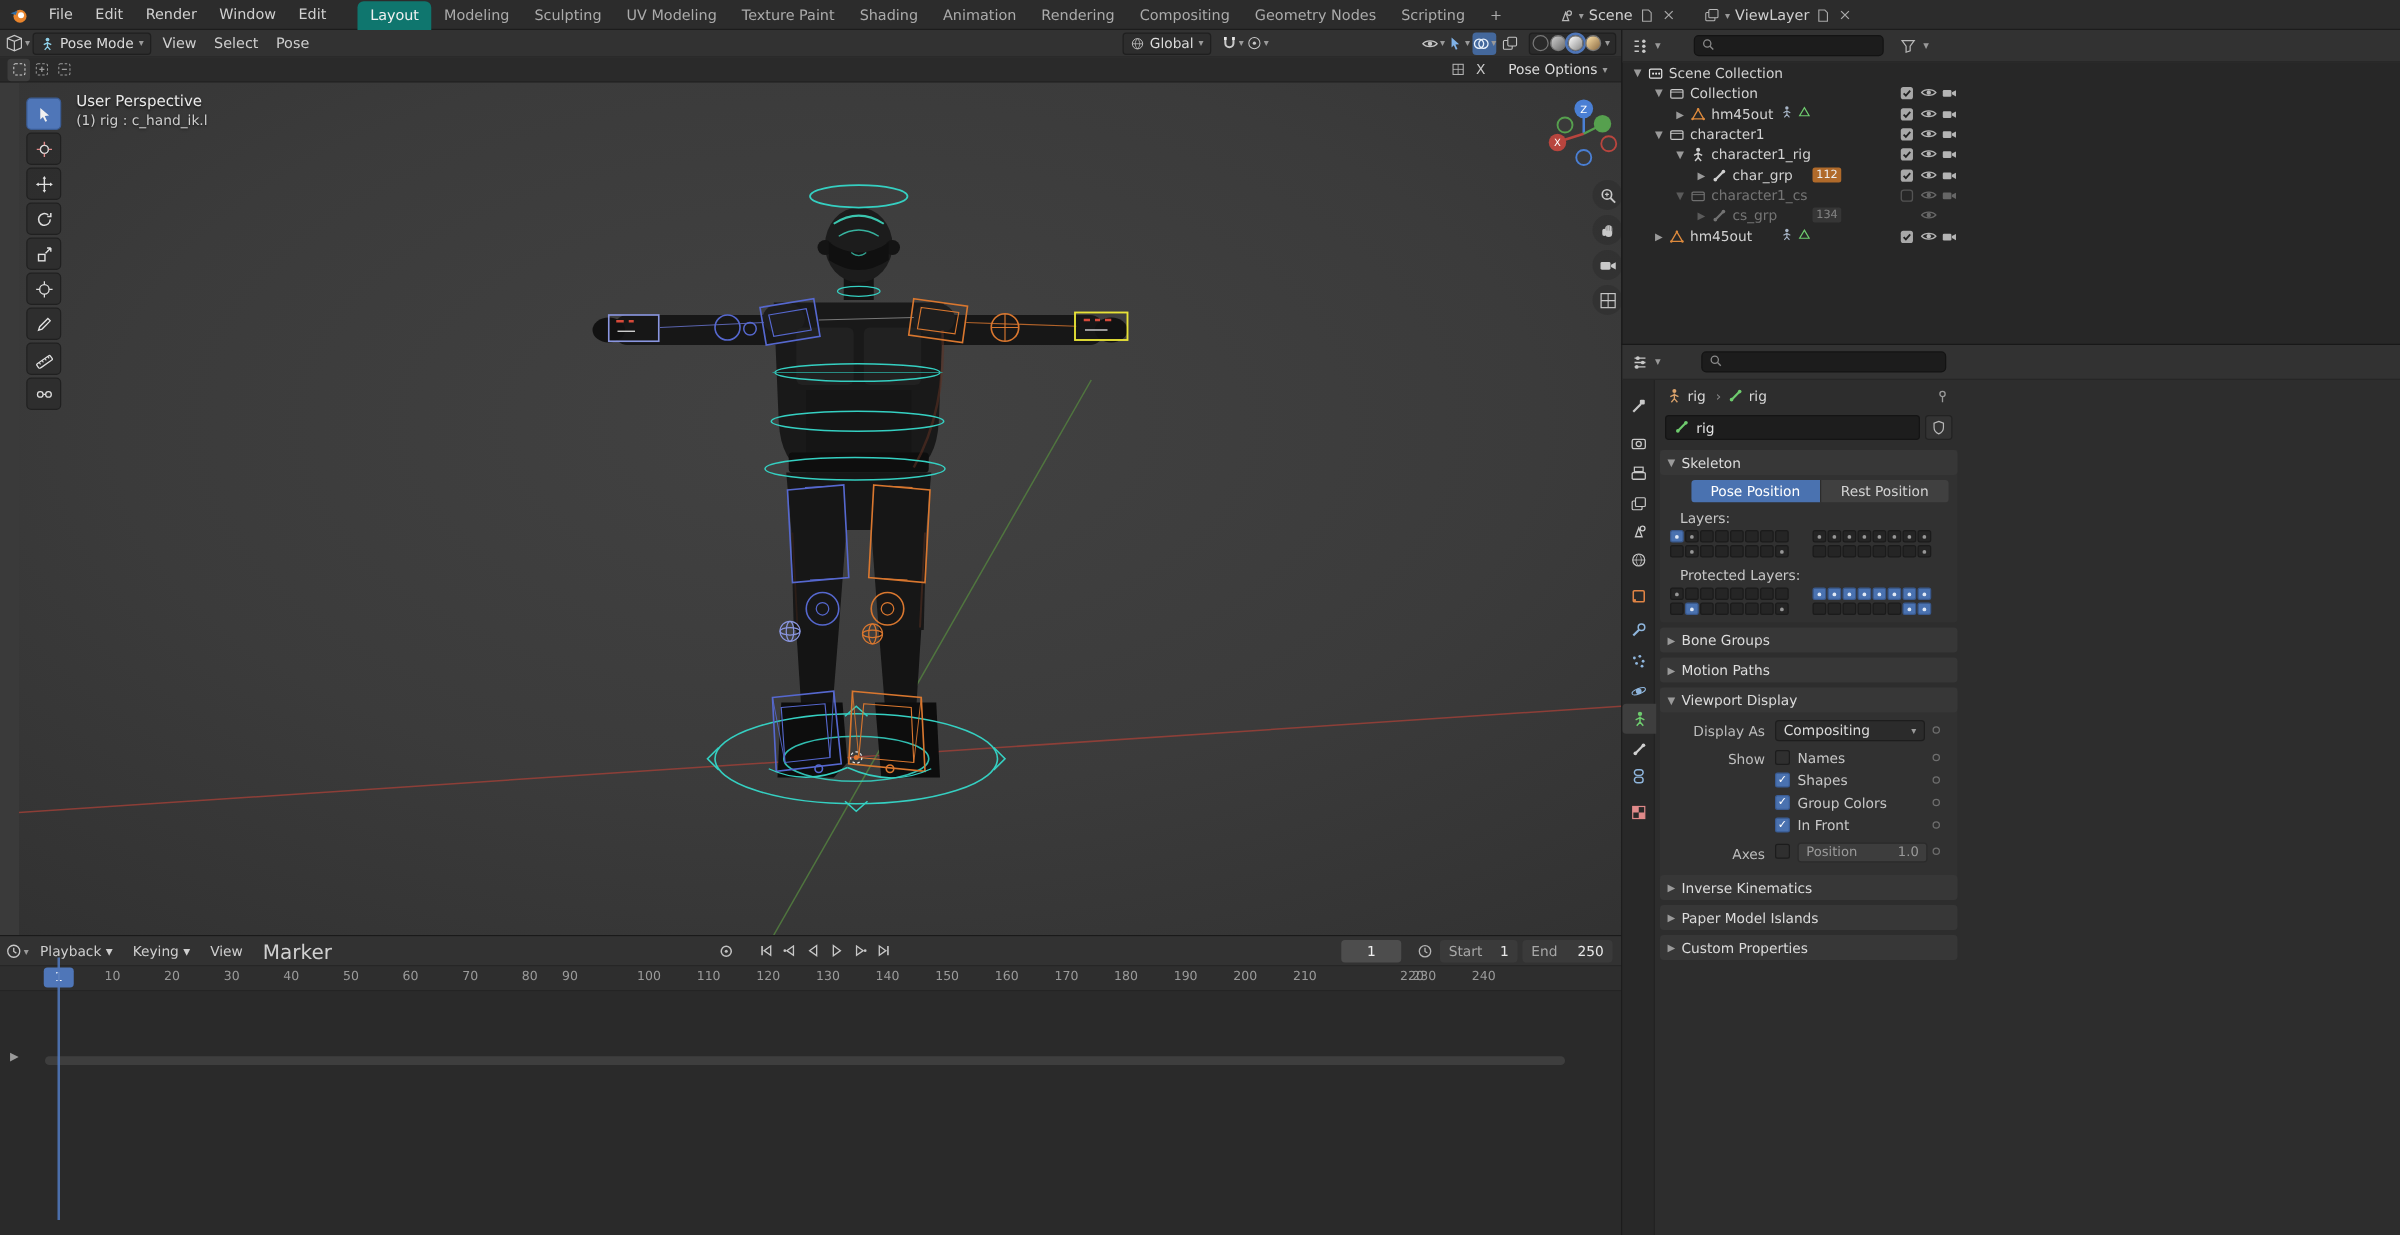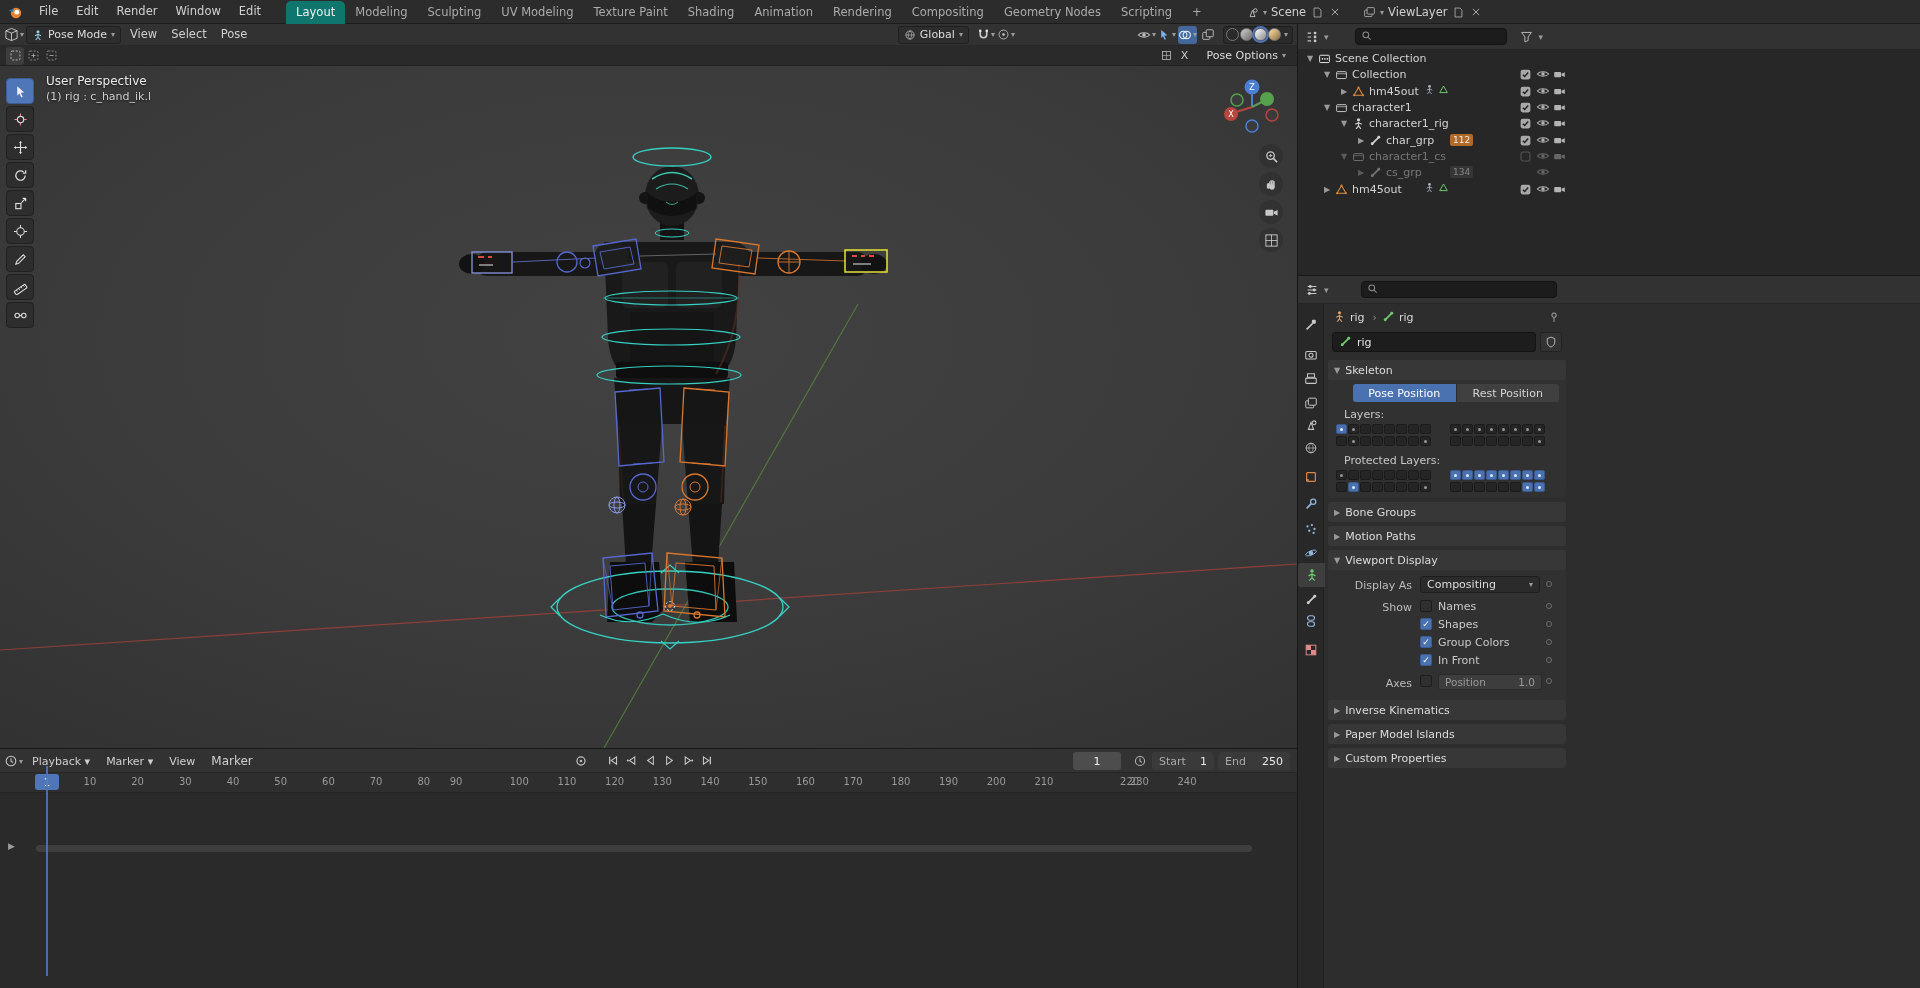--- a/index.html
+++ b/index.html
@@ -17,21 +17,21 @@
 .mini-ic{display:inline-flex;width:14px;height:14px;align-items:center;justify-content:center}
 
 .ed-header{position:absolute;height:26px;background:#323232;border-bottom:1px solid #262626;display:flex;align-items:center;padding:0 6px;gap:4px}
 .hicon{display:inline-flex;width:16px;height:16px;align-items:center;justify-content:center}
 .hcaret{color:#9a9a9a;font-size:9px;margin-right:4px}
 .searchfield{height:17px;background:#1c1c1c;border:1px solid #131313;border-radius:4px;display:flex;align-items:center;padding:0 5px;gap:4px}
 
 #viewport{position:absolute;left:0;top:24px;width:1297px;height:724px;background:#3a3a3a}
 #vp-header{position:absolute;left:0;top:0;width:1297px;height:22px;background:#323232;border-bottom:1px solid #282828;display:flex;align-items:center;padding:0 4px;gap:2px}
 #vp-ts{position:absolute;left:0;top:22px;width:1297px;height:20px;background:#2a2a2a;border-bottom:1px solid #222;display:flex;align-items:center;padding:0 6px}
-#vp-canvas{position:absolute;left:0;top:42px;width:1297px;height:682px;overflow:hidden}
+#vp-canvas{position:absolute;left:15px;top:42px;width:1297px;height:682px;overflow:hidden}
 .dd{display:flex;align-items:center;gap:4px;background:#2d2d2d;border:1px solid #1f1f1f;border-radius:3px;height:18px;padding:0 5px;font-size:11px;color:#dcdcdc}
 .vmenu{padding:0 7px;font-size:11.5px;color:#cfcfcf;line-height:21px}
 .icbtn{display:inline-flex;align-items:center;justify-content:center;height:18px;min-width:18px;border-radius:3px;gap:1px}
 .icbtn.on{background:#44689c}
 .caret{color:#9a9a9a;font-size:8px}
 .shading-group{display:flex;align-items:center;background:#2a2a2a;border:1px solid #1f1f1f;border-radius:3px;height:18px;padding:0 2px;gap:1px}
 .ball{width:13px;height:13px;border-radius:50%;border:1px solid #777}
 .ball.b1{background:#2a2a2a}
 .ball.b2{background:linear-gradient(135deg,#cfcfcf,#6a6a6a)}
 .ball.b3{background:linear-gradient(135deg,#fff,#888);outline:2px solid #4f76b8;outline-offset:0}
@@ -512,23 +512,23 @@
     <div id="tl-header">
       <div id="tl-menus">
         <span class="icbtn">
           <svg width="14" height="14" viewBox="0 0 16 16">
               <circle cx="8" cy="8" r="5.5" fill="none" stroke="#c8c8c8" stroke-width="1.2"></circle>
               <path d="M8 4.8 v3.4 l2.4 1.5" stroke="#c8c8c8" stroke-width="1.2" fill="none"></path>
             </svg>
           <span class="caret">▾</span>
         </span>
       <span class="vmenu" style="font-size: 11px;">Playback ▾</span>
-          <span class="vmenu" style="font-size: 11px;">Marker ▾</span>
+          <span class="vmenu" style="font-size: 11px;">Keying ▾</span>
           <span class="vmenu" style="font-size: 11px;">View</span>
-          <span class="vmenu" style="font-size: 12px;">Marker</span>
+          <span class="vmenu" style="font-size: 16px;">Marker</span>
         </div>
       <span class="icbtn" style="position:absolute;left:572px;top:3px">
         <svg width="14" height="14" viewBox="0 0 16 16">
             <circle cx="8" cy="8" r="4.6" fill="none" stroke="#c0c0c0" stroke-width="1.4"></circle>
             <circle cx="8" cy="8" r="1.4" fill="#c0c0c0"></circle>
           </svg>
       </span>
       <div id="tl-transport">
           <div class="tbtn">
             <svg width="13" height="13" viewBox="0 0 16 16" xmlns="http://www.w3.org/2000/svg">

